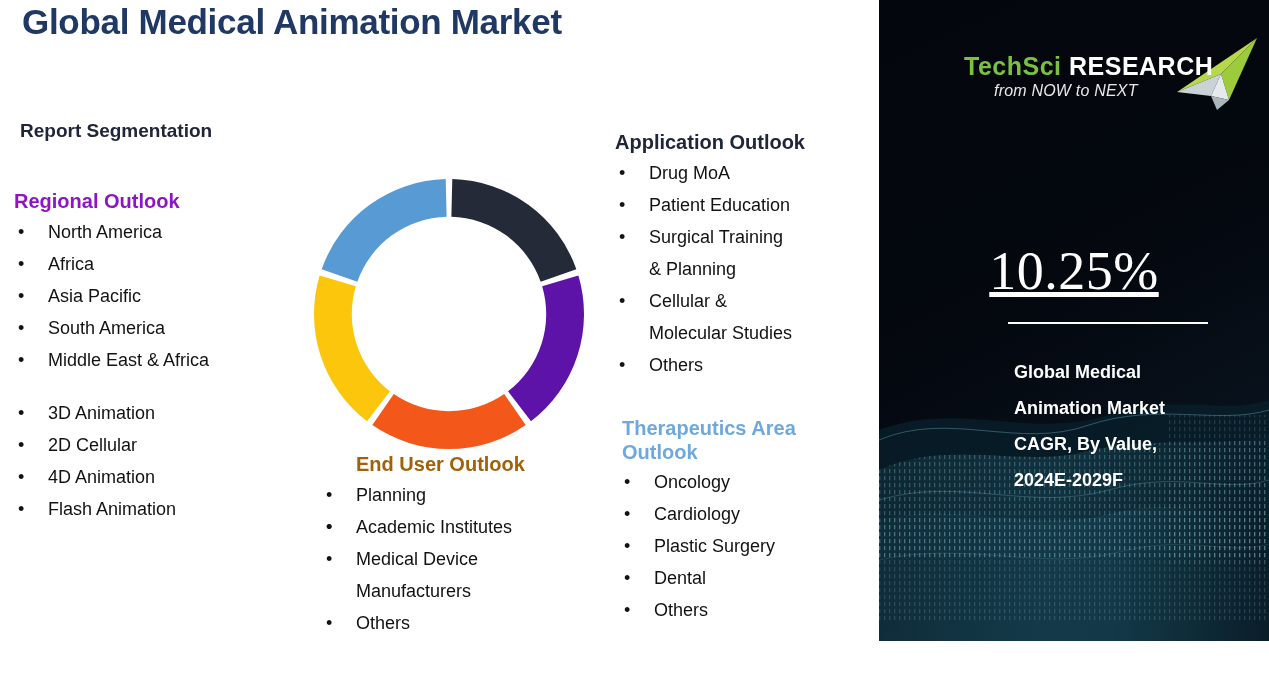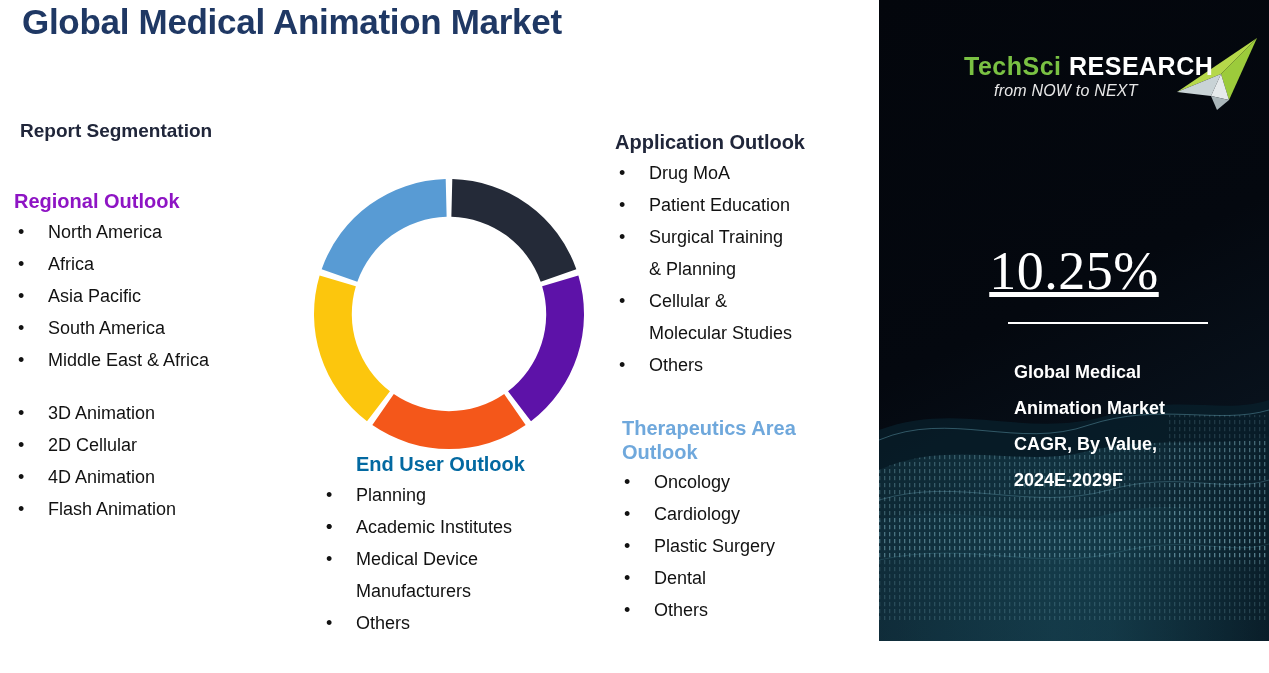--- a/index.html
+++ b/index.html
@@ -46,21 +46,21 @@
   .blk-list li .bullet{
     position:absolute;left:4px;top:0;
     font-size:18px;line-height:1.78;color:#121212;
   }
 
   
   .c-purple{color:#8E14C4;}
   .c-orange{color:#F2731C;}
   .c-dark{color:#20263a;}
   .c-blue{color:#6FA8DC;}
-  .c-yellow{color:#0369a1;}
+  .c-yellow{color:#a16207;}
 
   
   #regional{left:14px;top:190px;width:320px;}
   #type{left:14px;top:397px;width:320px;}
   #application{left:615px;top:131px;width:270px;}
   #therapeutics{left:622px;top:397px;width:260px;margin-top:20px;}
   #enduser{left:310px;top:453px;width:330px;}
   #enduser .blk-head{text-align:left;padding-left:46px;}
   #enduser .blk-list li{padding-left:46px;}
   #enduser .blk-list li .bullet{left:16px;}

